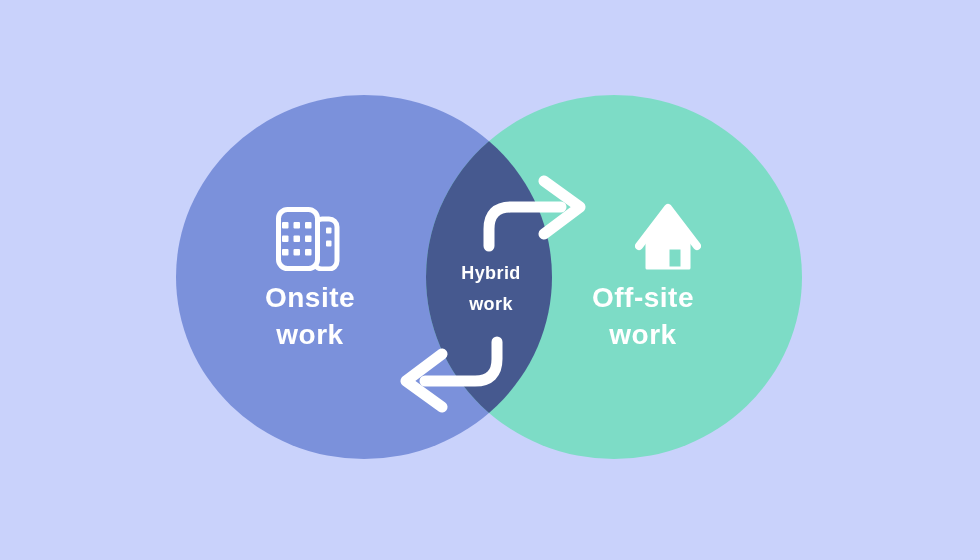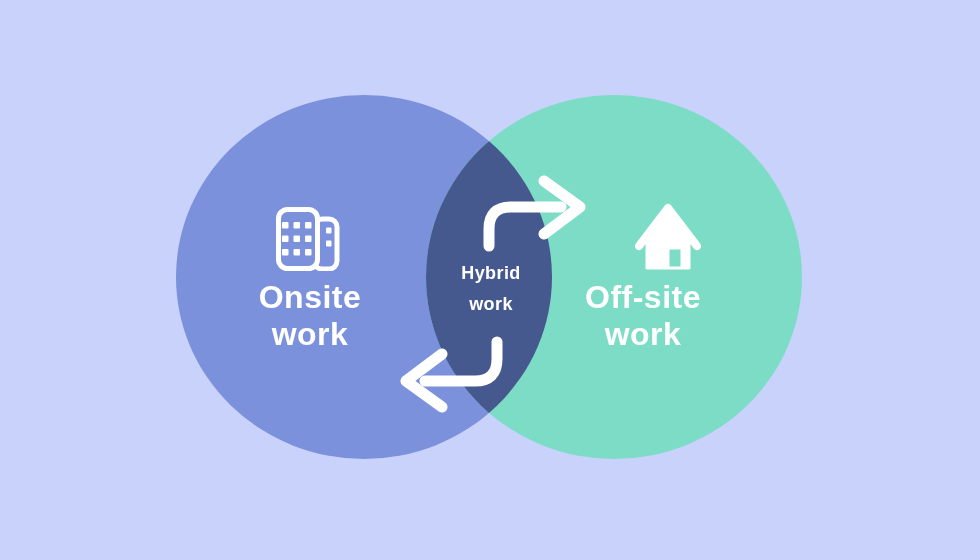--- a/index.html
+++ b/index.html
@@ -27,21 +27,21 @@
   }
   .label {
     position: absolute;
     transform: translate(-50%, -50%);
     text-align: center;
     color: var(--text, #ffffff);
     font-weight: 700;
     white-space: nowrap;
   }
   .label-side {
-    font-size: 32px;
+    font-size: 28px;
     line-height: 37px;
     letter-spacing: 0.5px;
   }
   .label-overlap {
     font-size: 18px;
     line-height: 31px;
     letter-spacing: 0.4px;
   }
   .label-onsite  { left: 310px; top: 316px; }
   .label-offsite { left: 643px; top: 316px; }

